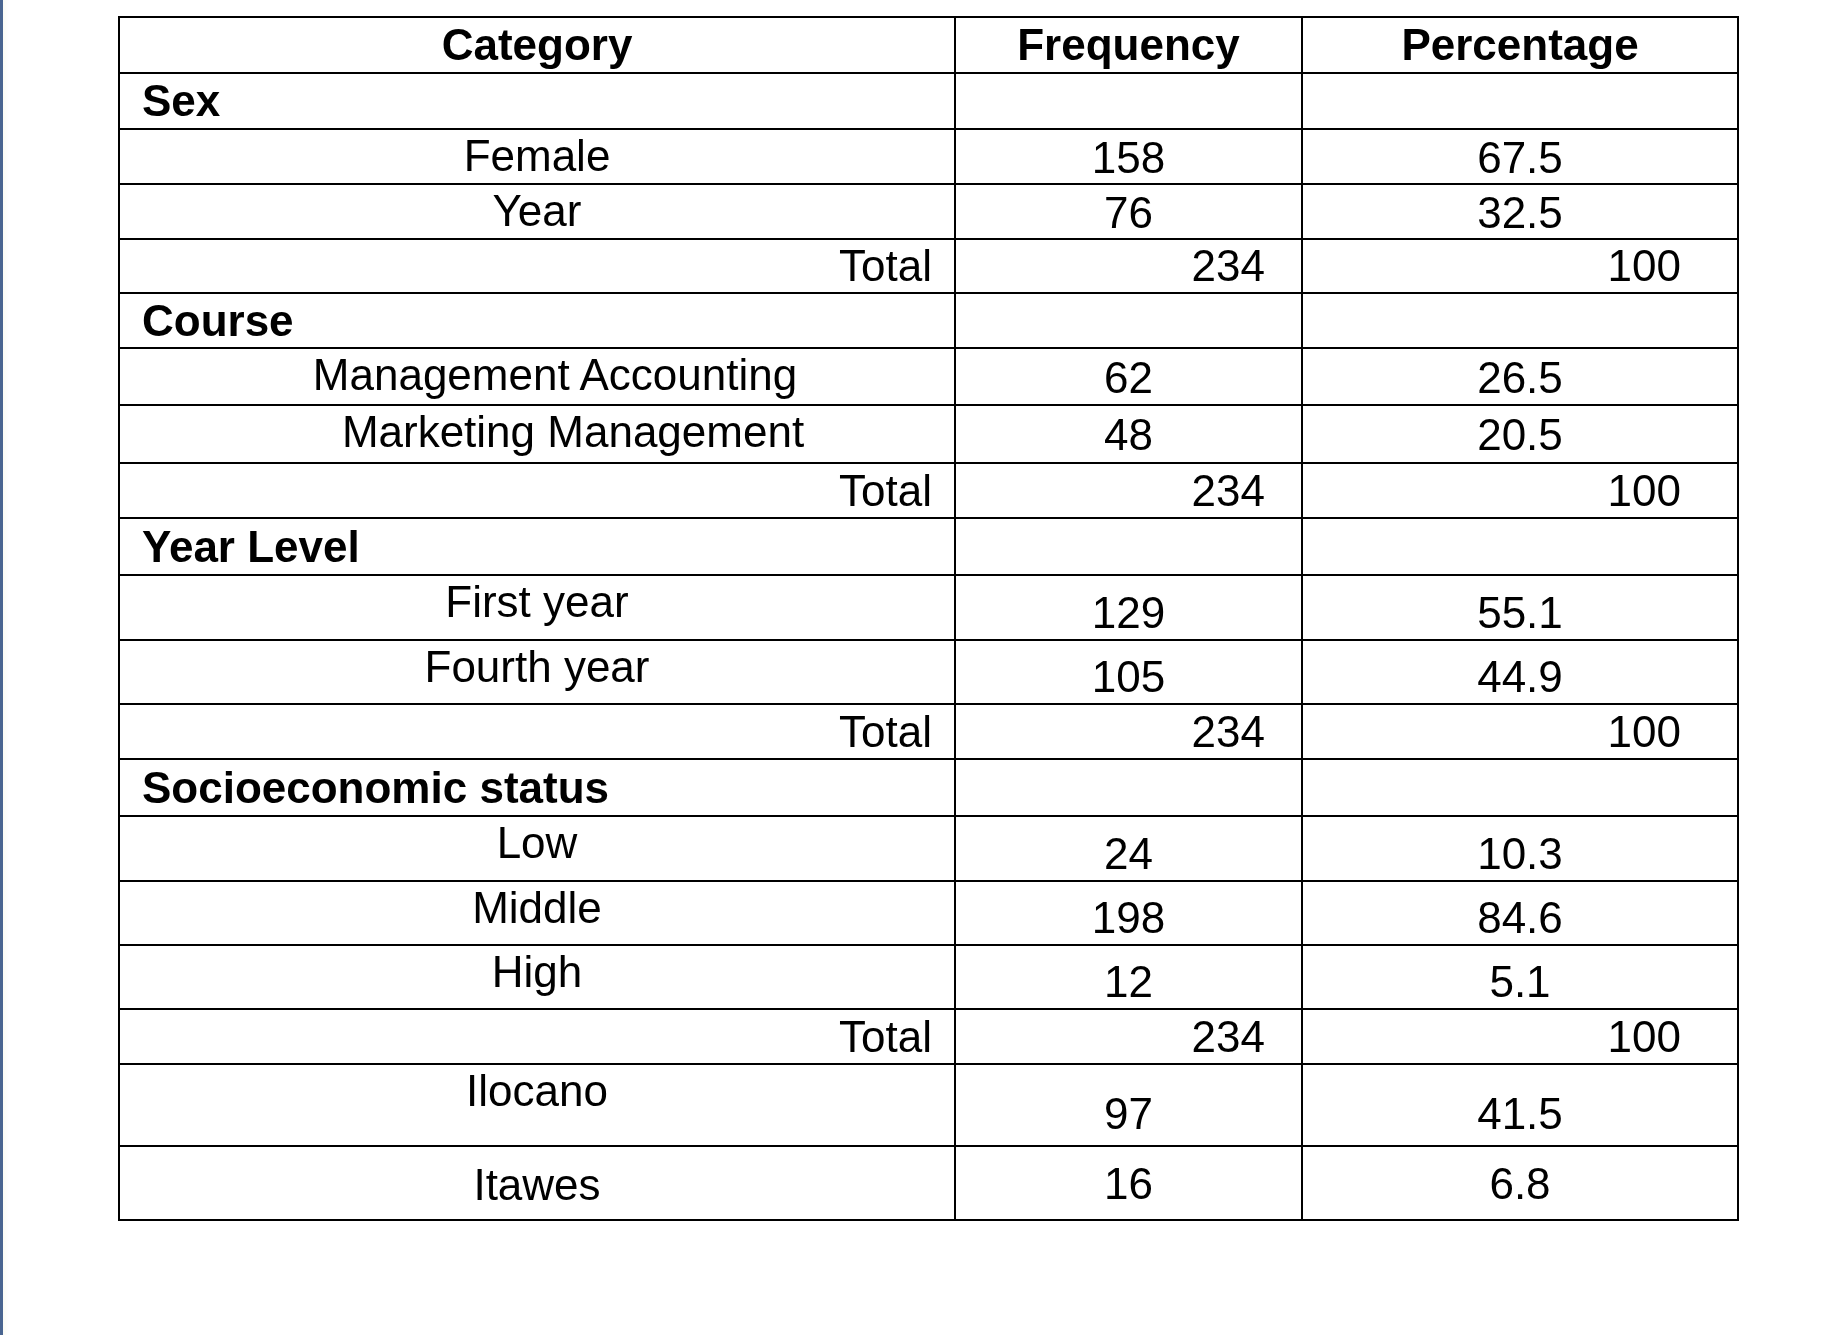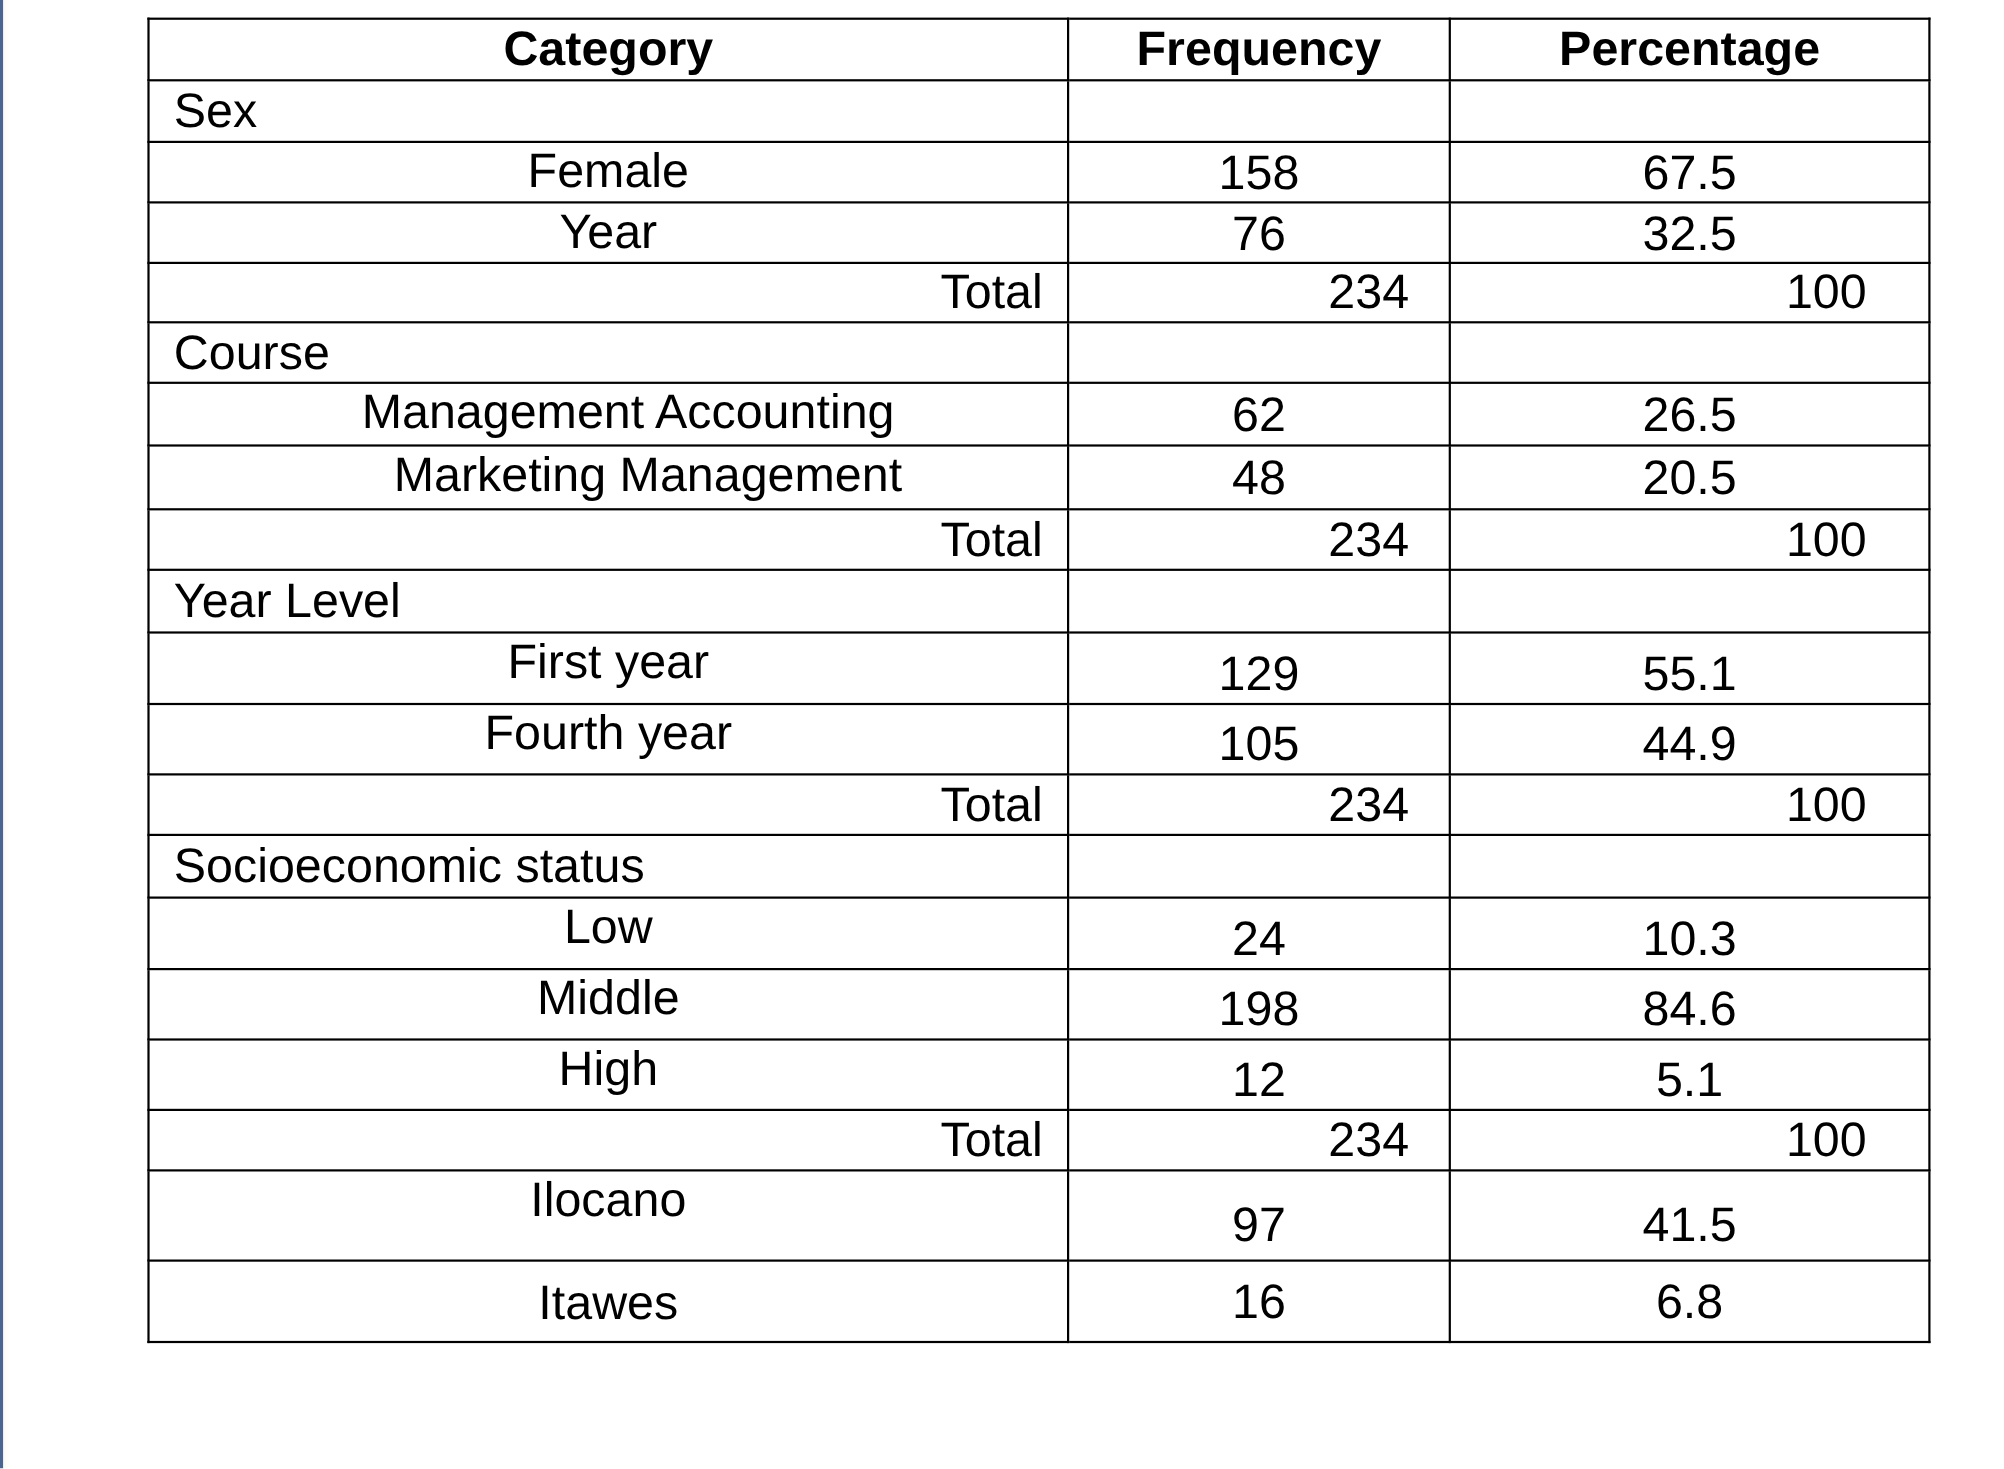--- a/index.html
+++ b/index.html
@@ -26,21 +26,21 @@
     .page-edge-shadow {
       position: absolute;
       left: 3px;
       top: 0;
       width: 6px;
       height: 1335px;
       background: linear-gradient(to right, #fbfbf4, #ffffff);
     }
     table.demo {
       position: absolute;
-      left: 134px;
+      left: 118px;
       top: 16px;
       width: 1619px;
       border-collapse: collapse;
       table-layout: fixed;
     }
     table.demo col.c-cat { width: 836px; }
     table.demo col.c-freq { width: 347px; }
     table.demo col.c-pct { width: 436px; }
     table.demo td, table.demo th {
       border: 2.5px solid #000;
@@ -50,21 +50,21 @@
       overflow: hidden;
       white-space: nowrap;
     }
     table.demo th {
       font-weight: bold;
       text-align: center;
       vertical-align: middle;
       height: 54px;
     }
     .group-row td {
-      font-weight: normal;
+      font-weight: bold;
     }
     .group-row td.cat {
       text-align: left;
       padding-left: 22px;
       vertical-align: middle;
     }
     .item-row td.cat {
       text-align: center;
       vertical-align: top;
       padding-top: 4px;

